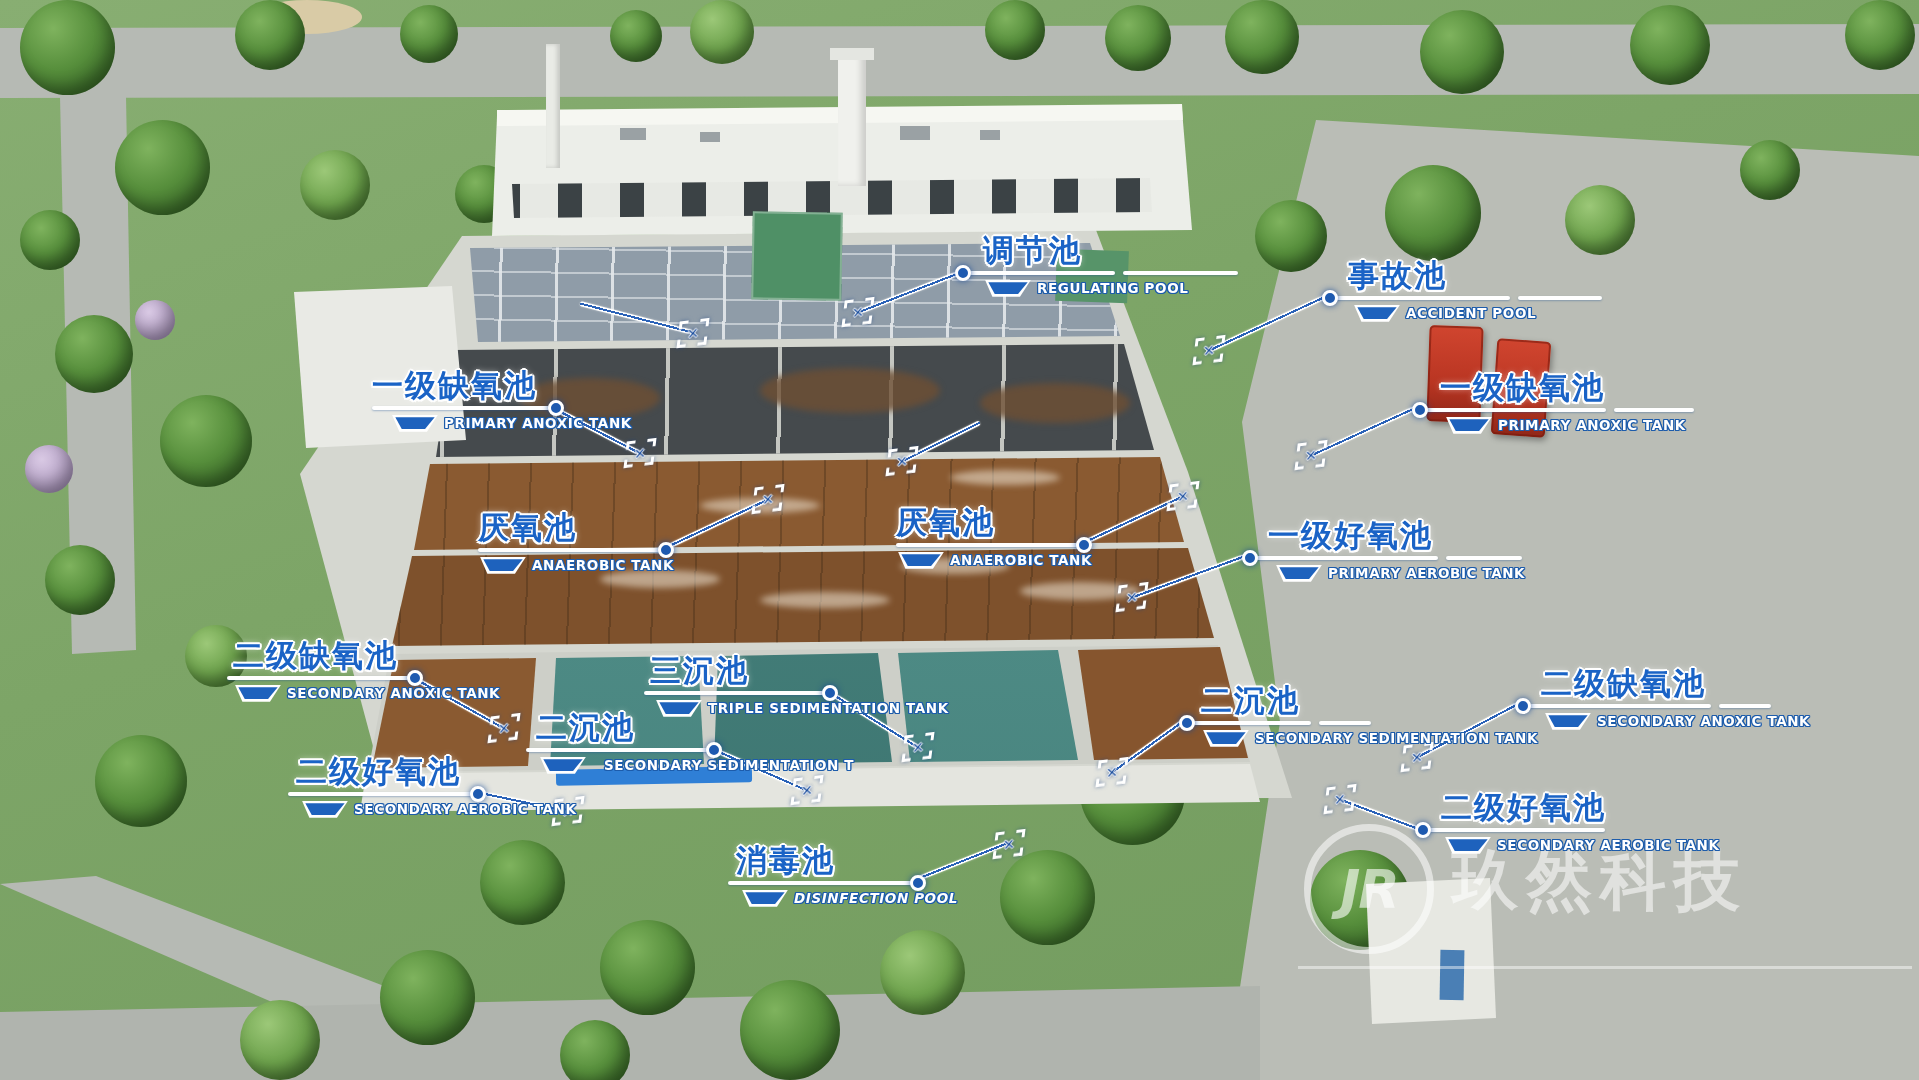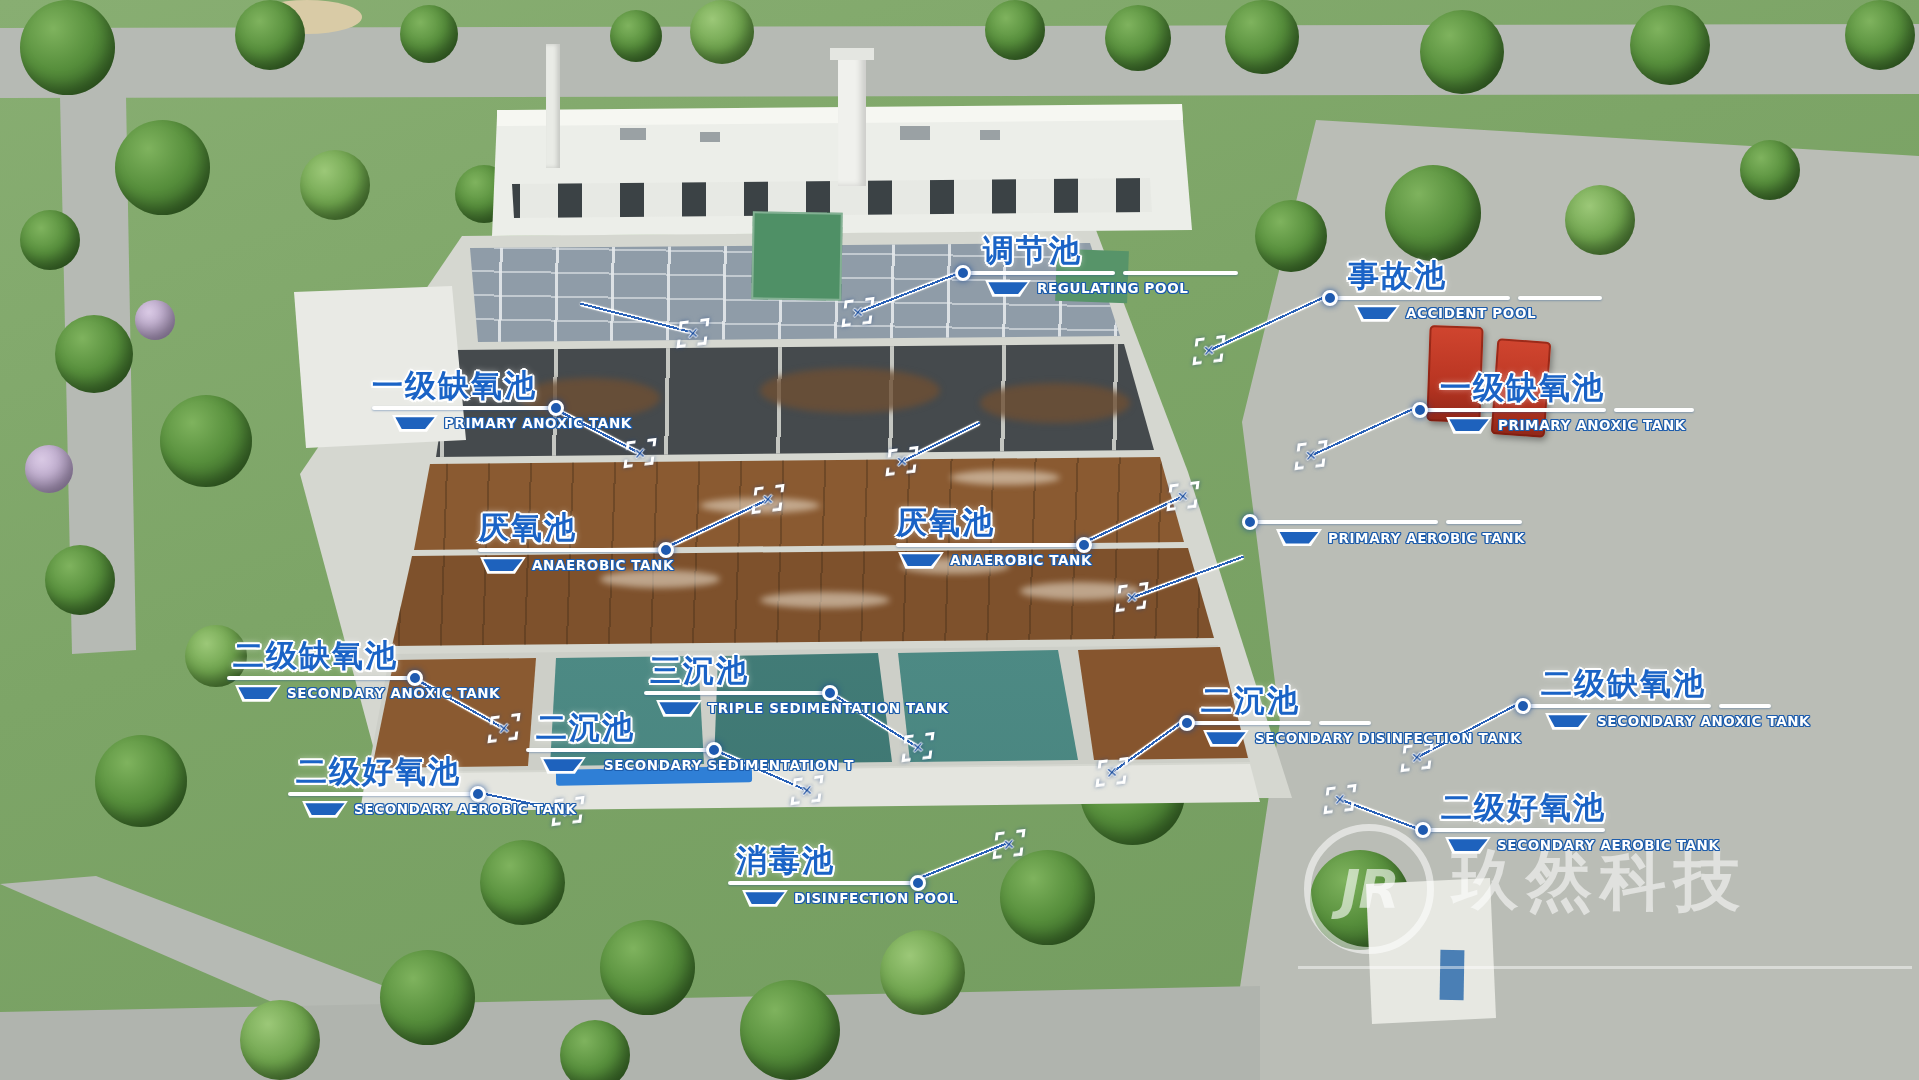--- a/index.html
+++ b/index.html
@@ -299,20 +299,21 @@
       </div>
     <div class="en-row" style="margin-left:2px;">
         <span class="tk">
           <i></i>
         </span>
         <span class="en">ANAEROBIC TANK</span>
       </div>
   </div>
 
   <div class="label" style="left:1268px;top:518px;">
+    <div class="cn">一级好氧池</div>
     <div class="rule">
         <i class="seg" style="left:-16px;width:186px;"></i>
         <i class="seg" style="left:178px;width:76px;"></i>
         <span class="dot" style="left:-26px;"></span>
       </div>
     <div class="en-row" style="margin-left:8px;">
         <span class="tk">
           <i></i>
         </span>
         <span class="en">PRIMARY AEROBIC TANK</span>
@@ -365,21 +366,21 @@
     <div class="cn">二沉池</div>
     <div class="rule">
         <i class="seg" style="left:-12px;width:122px;"></i>
         <i class="seg" style="left:118px;width:52px;"></i>
         <span class="dot" style="left:-22px;"></span>
       </div>
     <div class="en-row" style="margin-left:2px;">
         <span class="tk">
           <i></i>
         </span>
-        <span class="en">SECONDARY DISINFECTION TANK</span>
+        <span class="en">SECONDARY SEDIMENTATION TANK</span>
       </div>
   </div>
 
   <div class="label" style="left:1541px;top:666px;">
     <div class="cn">二级缺氧池</div>
     <div class="rule">
         <i class="seg" style="left:-16px;width:186px;"></i>
         <i class="seg" style="left:178px;width:52px;"></i>
         <span class="dot" style="left:-26px;"></span>
       </div>
@@ -418,21 +419,21 @@
         <span class="en">SECONDARY AEROBIC TANK</span>
       </div>
   </div>
 
   <div class="label" style="left:736px;top:843px;">
     <div class="cn">消毒池</div>
     <div class="rule">
         <i class="seg" style="left:-8px;width:190px;"></i>
         <span class="dot" style="left:174px;"></span>
       </div>
-    <div class="en-row" style="margin-left:6px;">
+    <div class="en-row" style="margin-left:6px;font-style:italic;">
         <span class="tk">
           <i></i>
         </span>
         <span class="en">DISINFECTION POOL</span>
       </div>
   </div>
 
   <div class="wm-logo">
       <span>JR</span>
     </div>

